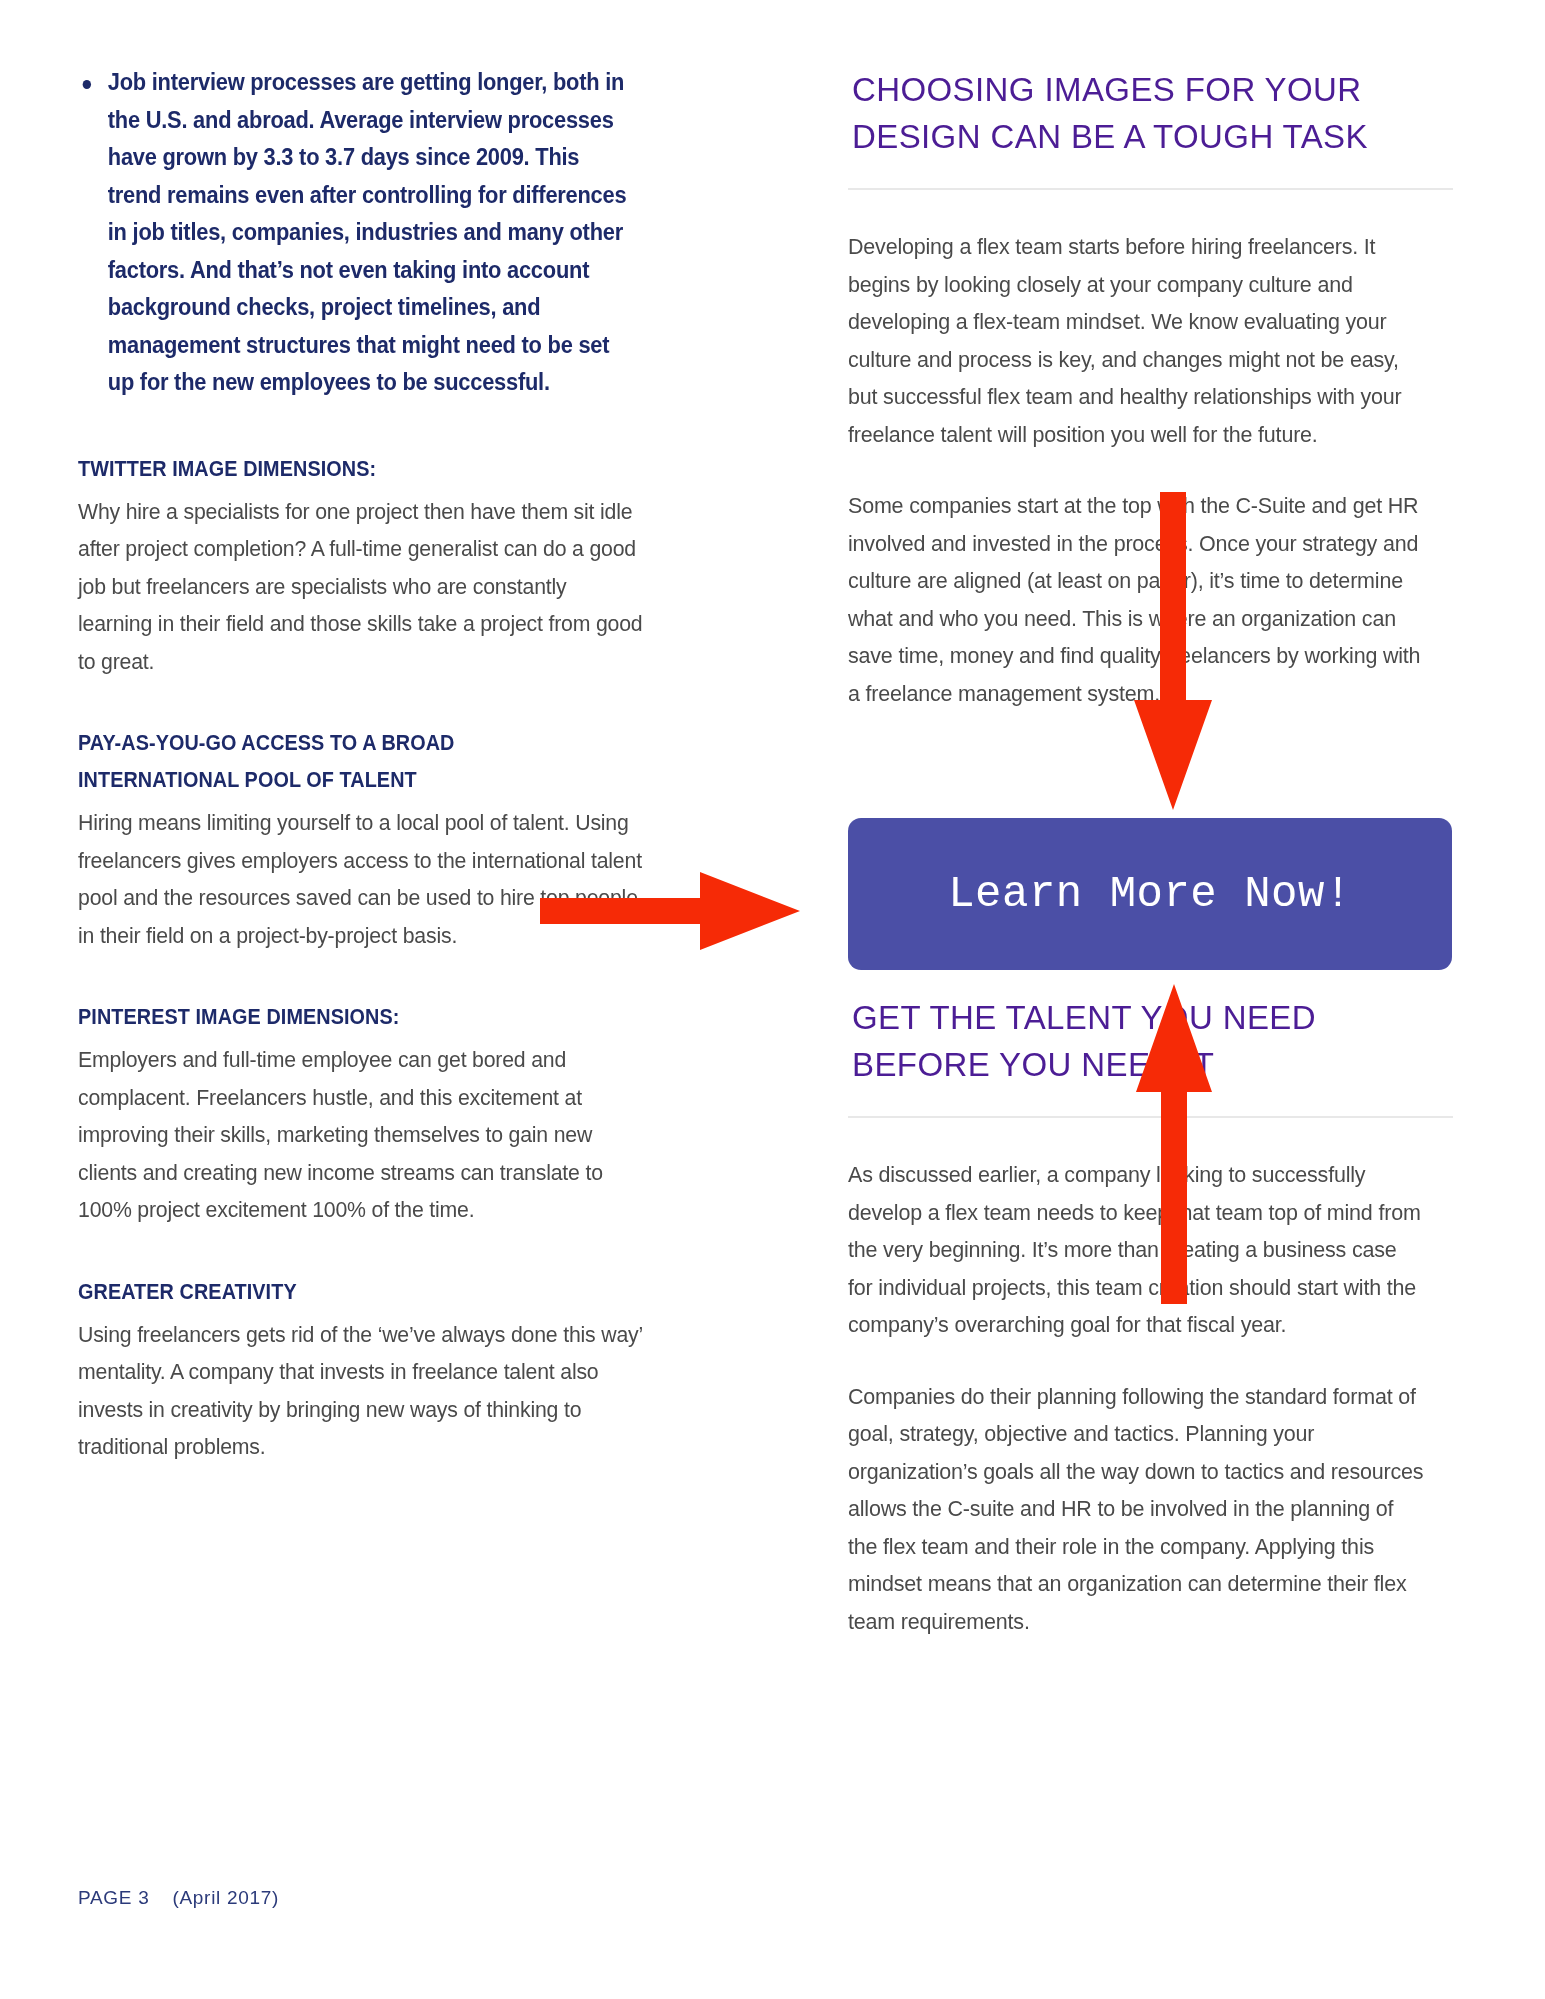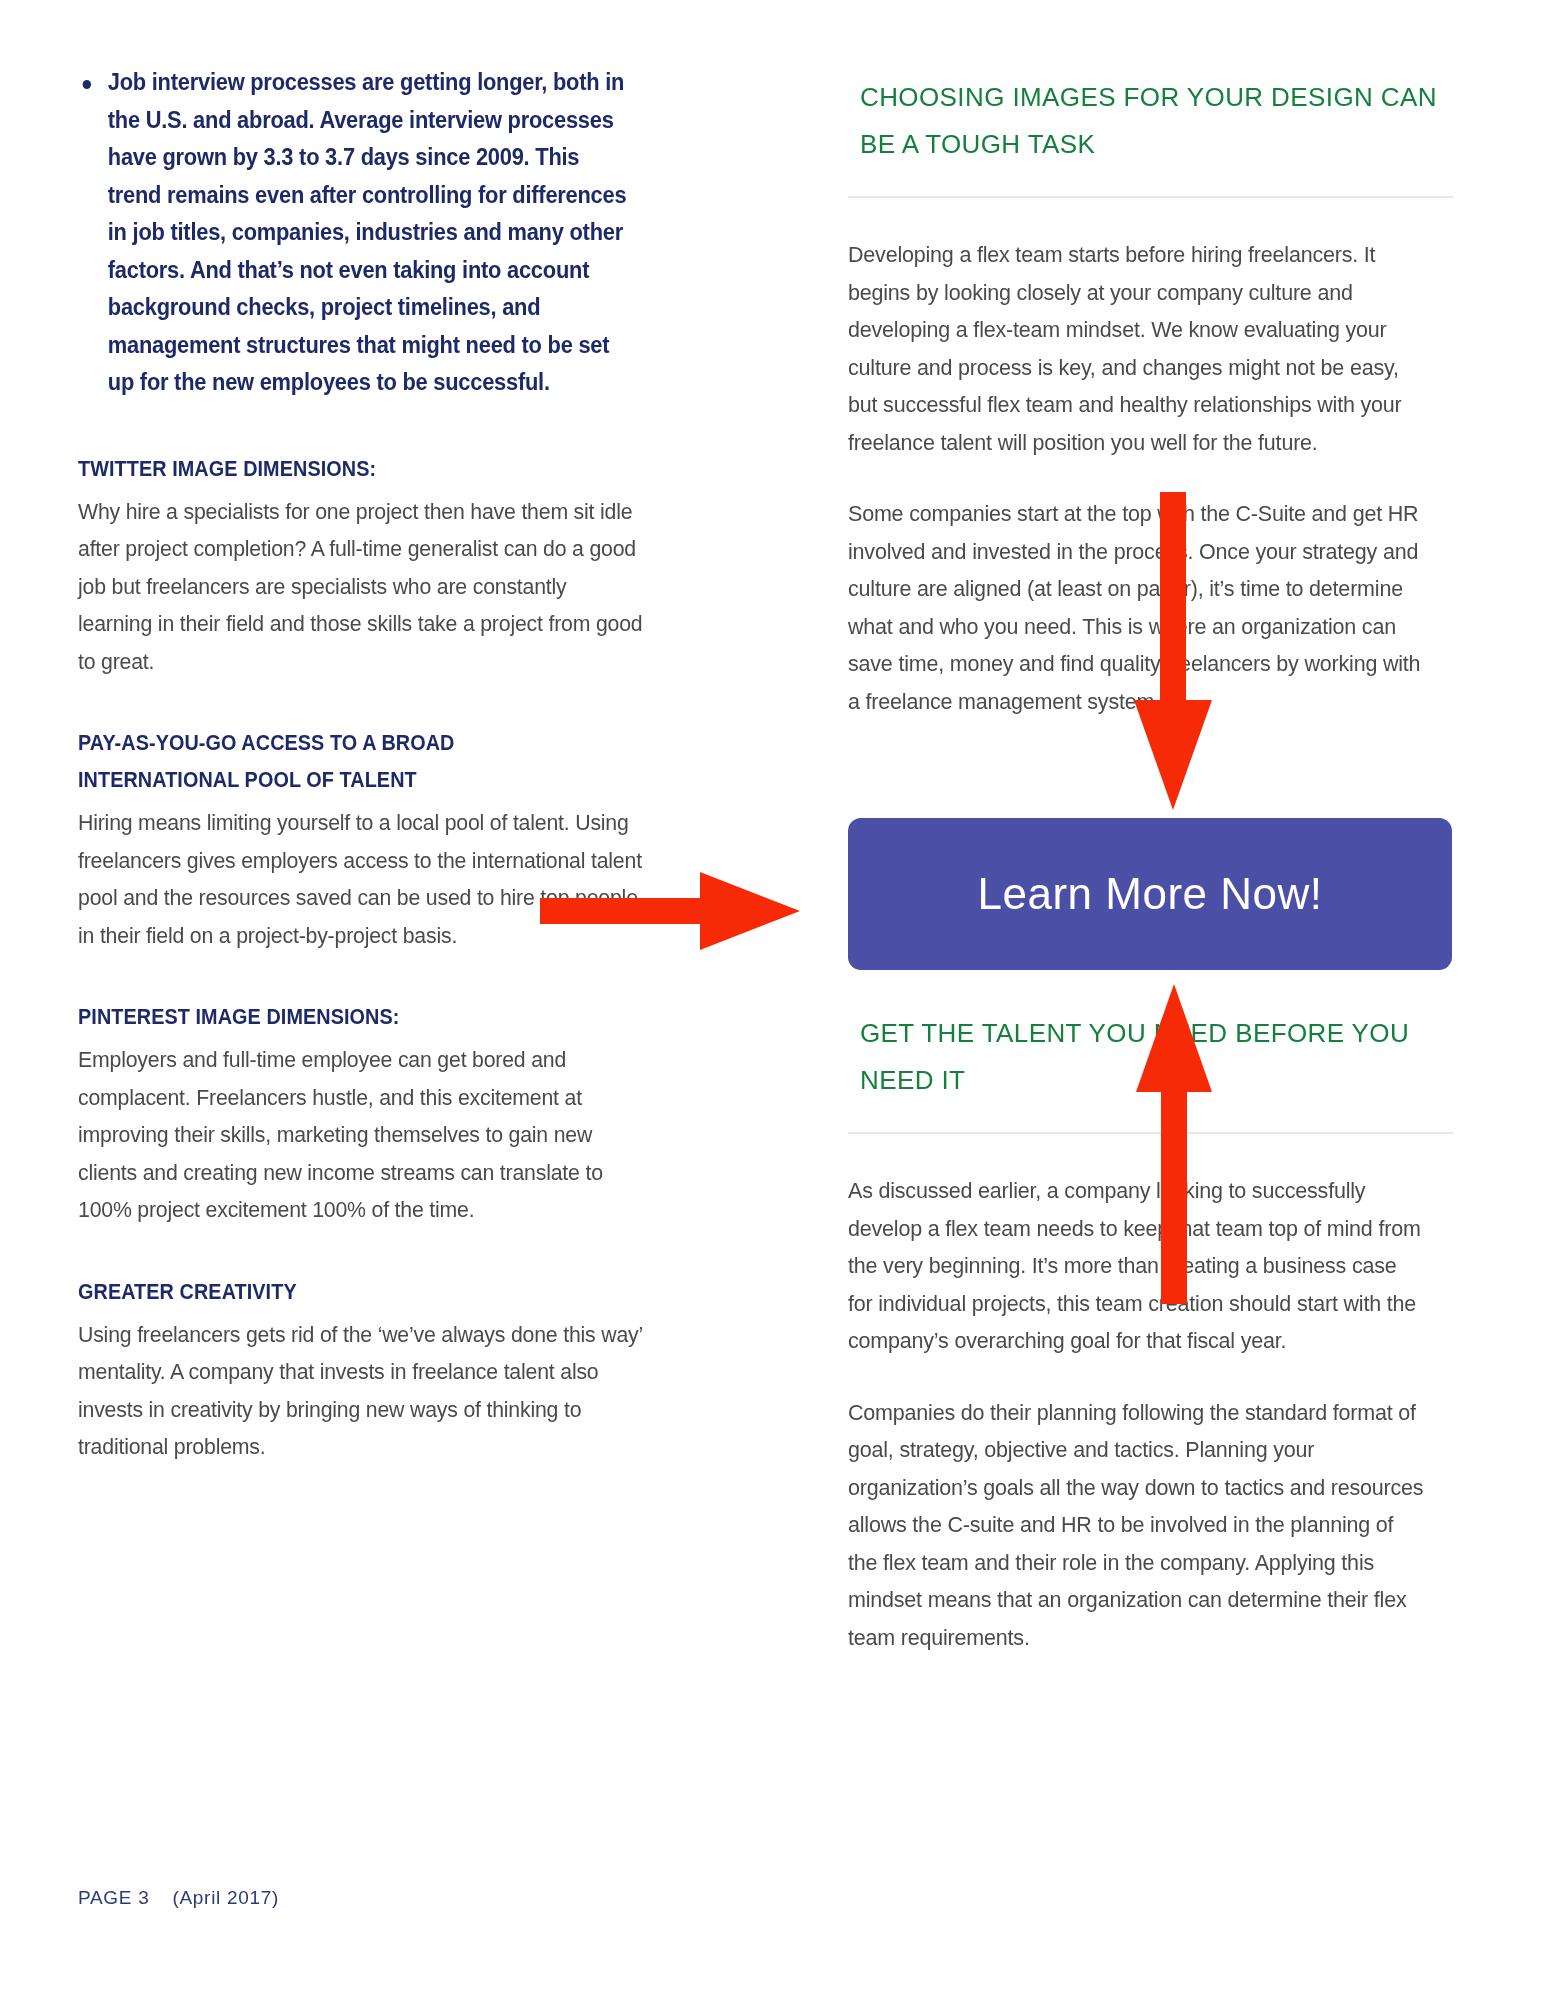--- a/index.html
+++ b/index.html
@@ -83,27 +83,27 @@
     font-size: 22.5px;
     line-height: 37.5px;
     letter-spacing: -0.2px;
     margin: 0 0 44px 0;
     transform: scaleX(0.945);
     transform-origin: left top;
   }
 
   
   .rh {
-    color: #15803d;
+    color: #4c1d95;
     font-family: "Liberation Sans", sans-serif;
     font-weight: 300;
-    font-size: 26px;
+    font-size: 33px;
     line-height: 47px;
     letter-spacing: 0.4px;
-    margin: 12px;
+    margin: 4px;
     padding: 0;
   }
   .rule {
     border: none;
     border-top: 2px solid #e8e8e8;
     margin: 28px 0 0 0;
     width: 100%;
   }
   .rbody {
     color: #4a4a4a;
@@ -121,21 +121,21 @@
   .cta-button {
     position: absolute;
     left: 848px;
     top: 818px;
     width: 604px;
     height: 152px;
     background: #4b4fa6;
     border: none;
     border-radius: 13px;
     color: #ffffff;
-    font-family: Liberation Sans, sans-serif;
+    font-family: Liberation Mono, monospace;
     font-weight: 300;
     font-size: 44px;
     letter-spacing: 0.5px;
     display: flex;
     align-items: center;
     justify-content: center;
     cursor: pointer;
     z-index: 40;
   }
 

